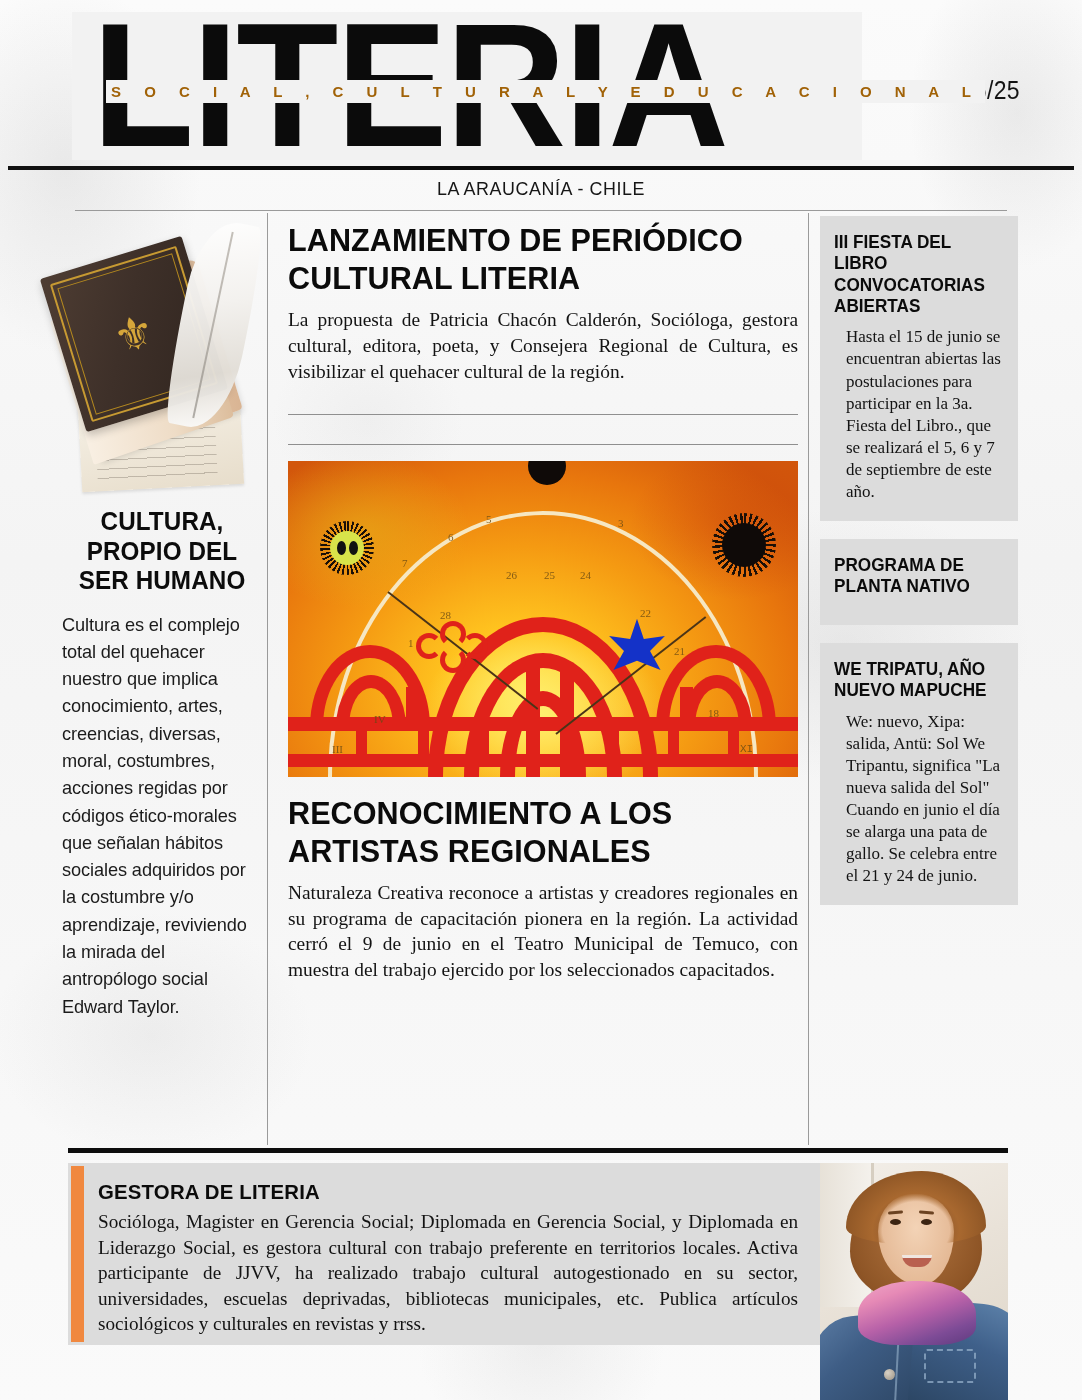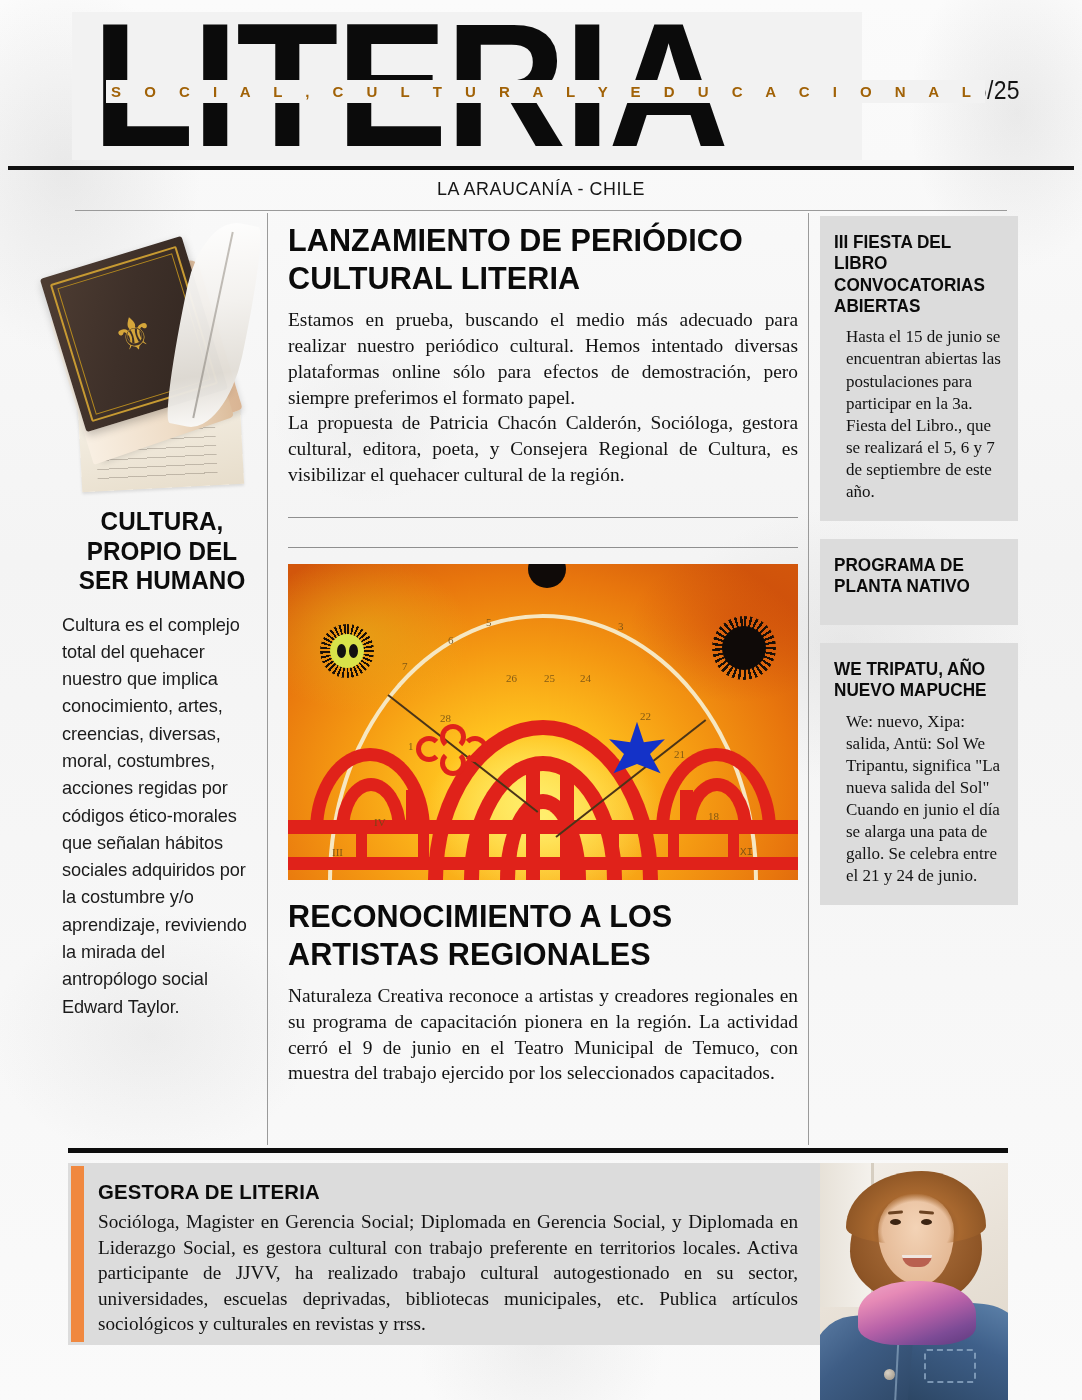--- a/index.html
+++ b/index.html
@@ -536,21 +536,20 @@
     </div>
 
     <div class="col-left-head">CULTURA, PROPIO DEL SER HUMANO</div>
     <div class="col-left-body">Cultura es el complejo total del quehacer nuestro que implica conocimiento, artes, creencias, diversas, moral, costumbres, acciones regidas por códigos ético-morales que señalan hábitos sociales adquiridos por la costumbre y/o aprendizaje, reviviendo la mirada del antropólogo social Edward Taylor.</div>
   </div>
 
   <div class="col-center">
 
     <div class="headline">LANZAMIENTO DE PERIÓDICO CULTURAL LITERIA</div>
     <div class="article-body">
-      <p>Estamos en prueba, buscando el medio más adecuado para realizar nuestro periódico cultural. Hemos intentado diversas plataformas online sólo para efectos de demostración, pero siempre preferimos el formato papel.</p>
       <p>La propuesta de Patricia Chacón Calderón, Socióloga, gestora cultural, editora, poeta, y Consejera Regional de Cultura, es visibilizar el quehacer cultural de la región.</p>
     </div>
 
     <div class="sep-gap"></div>
     <div class="thin-rule"></div>
     <div class="sep-gap"></div>
     <div class="thin-rule"></div>
     <div style="height:16px"></div>
 
     <div class="artwork">

